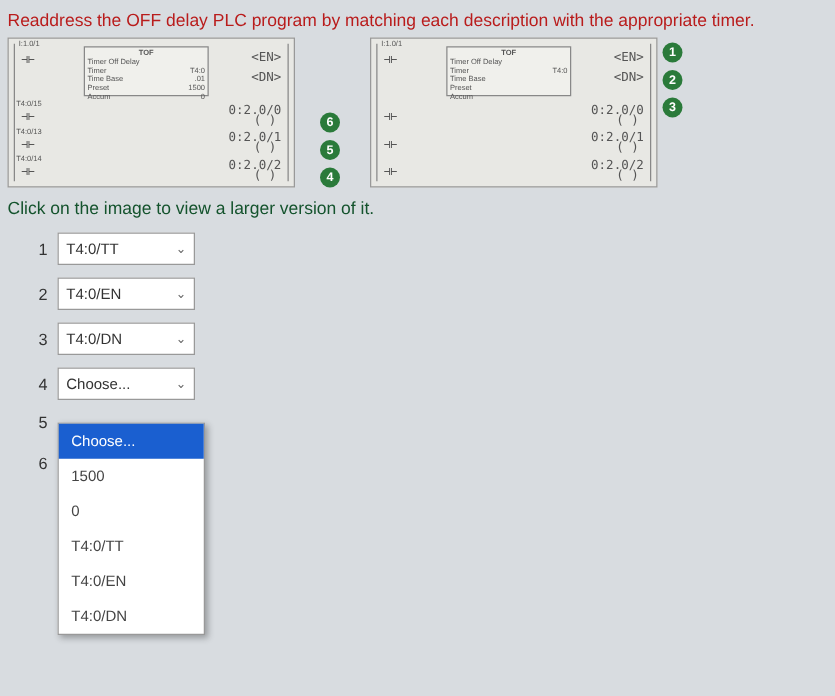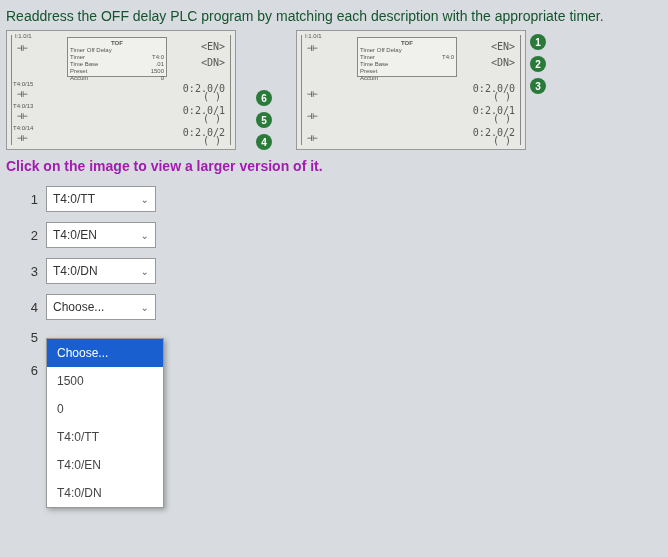--- a/index.html
+++ b/index.html
@@ -8,21 +8,21 @@
     background: #d8dce0;
     width: 668px;
     height: 557px;
     overflow: hidden;
     font-size: 13px;
     color: #333;
   }
   .question-text {
     padding: 8px 6px 6px 6px;
     font-size: 14px;
-    color: #14532d;
+    color: #b91c1c;
   }
   .diagrams {
     display: flex;
     gap: 20px;
     padding: 0 6px;
   }
   .diagram {
     background: #e8e8e4;
     border: 1px solid #999;
     width: 230px;
@@ -88,22 +88,21 @@
     display: flex;
     flex-direction: column;
     gap: 6px;
     margin-right: 4px;
     justify-content: flex-end;
     margin-top: 50px;
   }
   .caption {
     padding: 8px 6px 12px 6px;
     font-size: 14px;
-    color: #a21caf;
-    font-weight: bold;
+    color: #14532d;
   }
   .answers {
     padding-left: 24px;
   }
   .answer-row {
     display: flex;
     align-items: center;
     gap: 8px;
     margin-bottom: 10px;
     position: relative;

